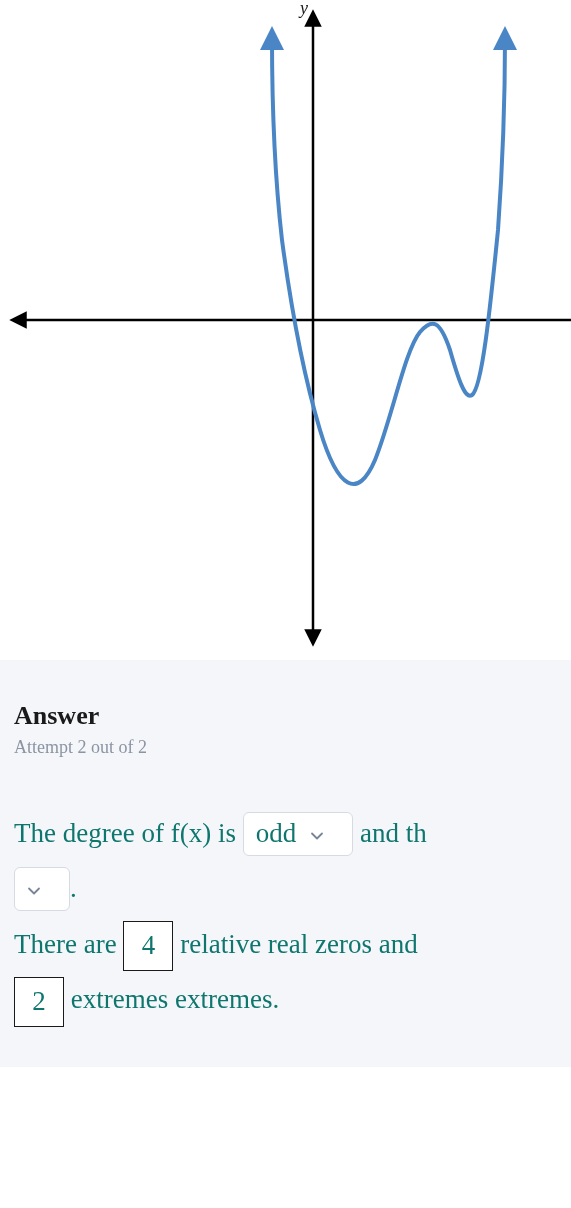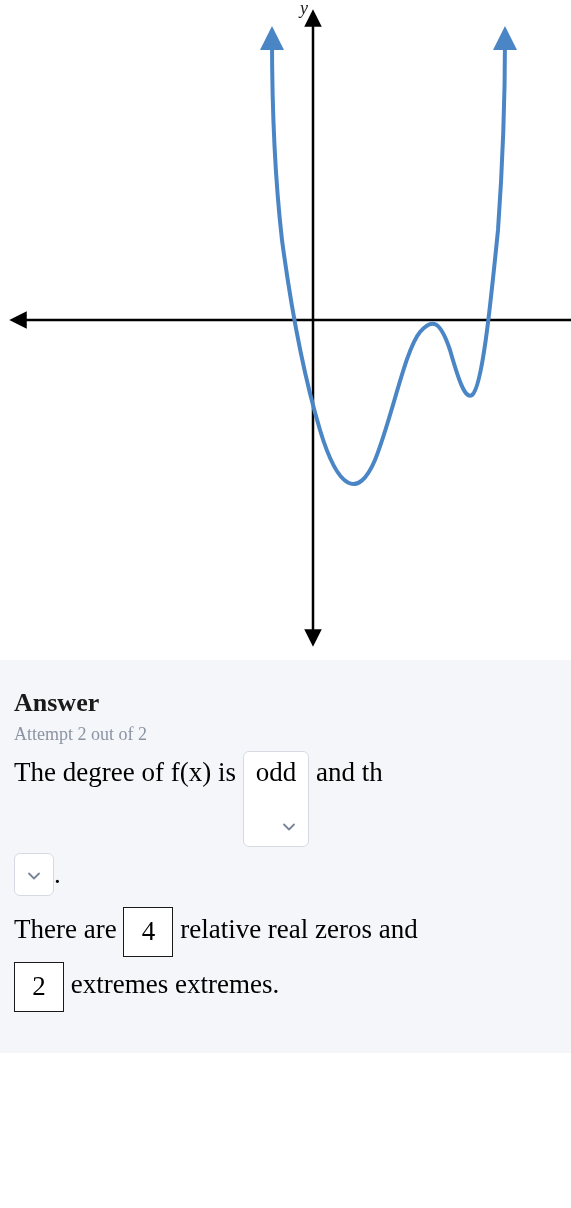--- a/index.html
+++ b/index.html
@@ -25,48 +25,48 @@
     font-family: 'Times New Roman', serif;
     font-size: 18px;
   }
   .answer-panel {
     background: #f4f6fa;
     padding: 28px 14px 40px 14px;
   }
   .answer-title {
     font-weight: 700;
     font-size: 26px;
-    margin: 0 0 6px 0;
+    margin: 13px 0 6px 0;
     font-family: Georgia, serif;
   }
   .attempt-line {
     color: #8b94a3;
     font-size: 18px;
     font-family: Georgia, serif;
+    margin-bottom: 48px;
   }
   .sentence {
     font-size: 27px;
     line-height: 2.05;
     font-family: Georgia, 'Times New Roman', serif;
-    color: #000000;
+    color: #0f766e;
   }
   .dropdown {
     display: inline-flex;
     align-items: flex-end;
     background: #ffffff;
     border: 1px solid #d6dbe3;
     border-radius: 6px;
-    padding: 2px 12px 2px 12px;
+    padding: 2px 28px 2px 12px;
     font-size: 27px;
     font-family: Georgia, serif;
     vertical-align: baseline;
     cursor: pointer;
     gap: 14px;
     line-height: 1.4;
-    flex-direction: column;
   }
   .dropdown .chev {
     display: inline-block;
   }
   .dropdown .chev svg {
     vertical-align: middle;
   }
   .input-box {
     display: inline-block;
     background: #ffffff;

